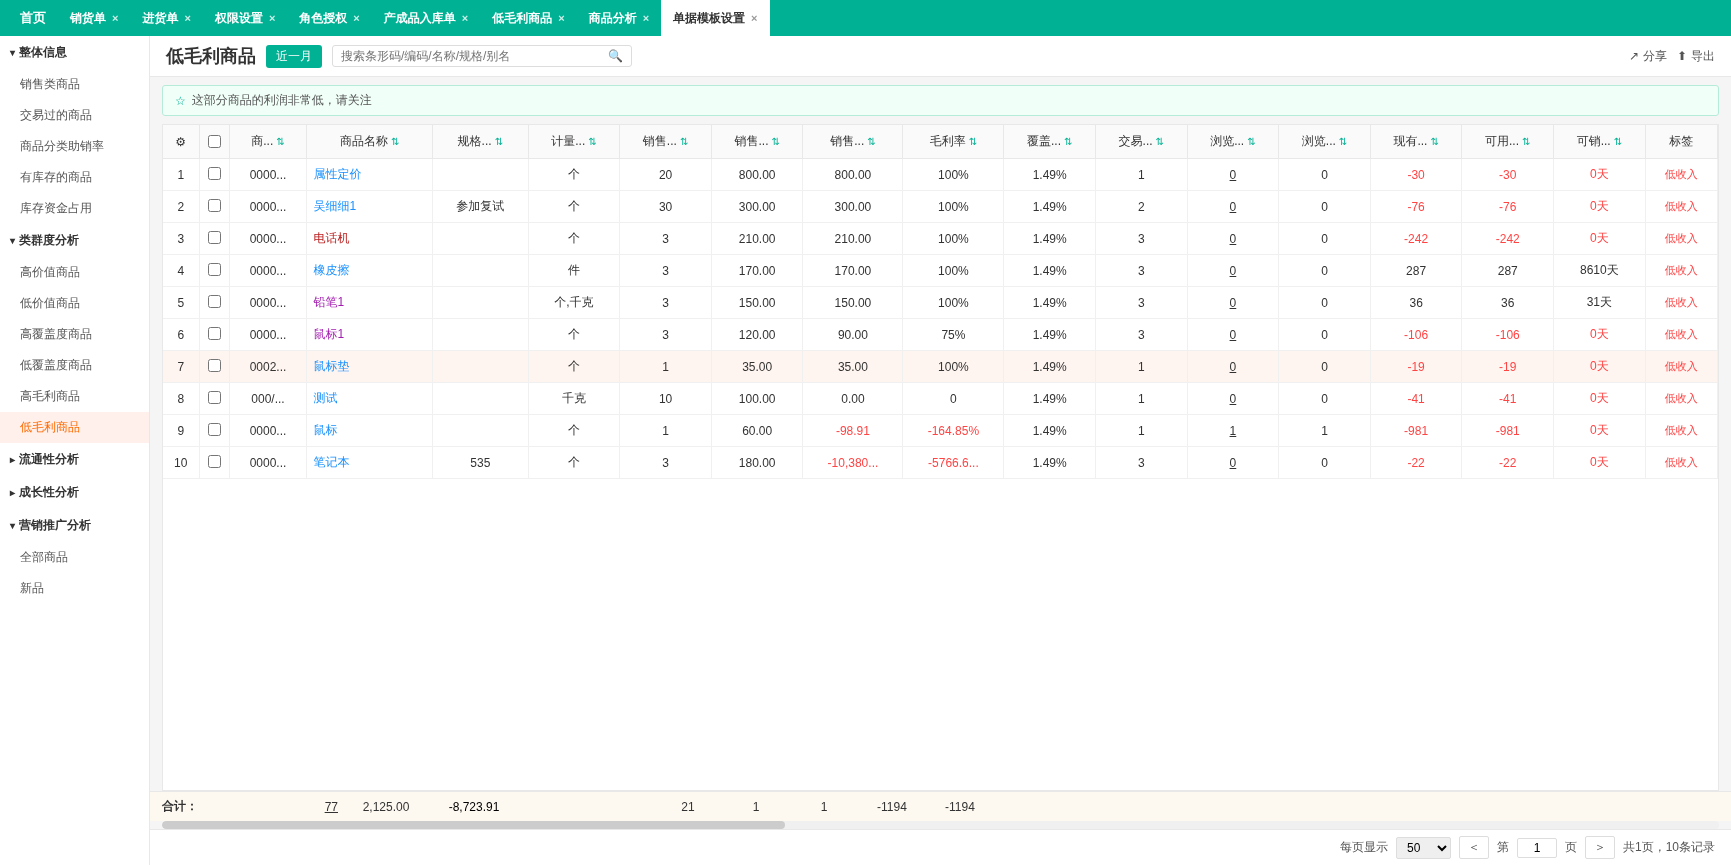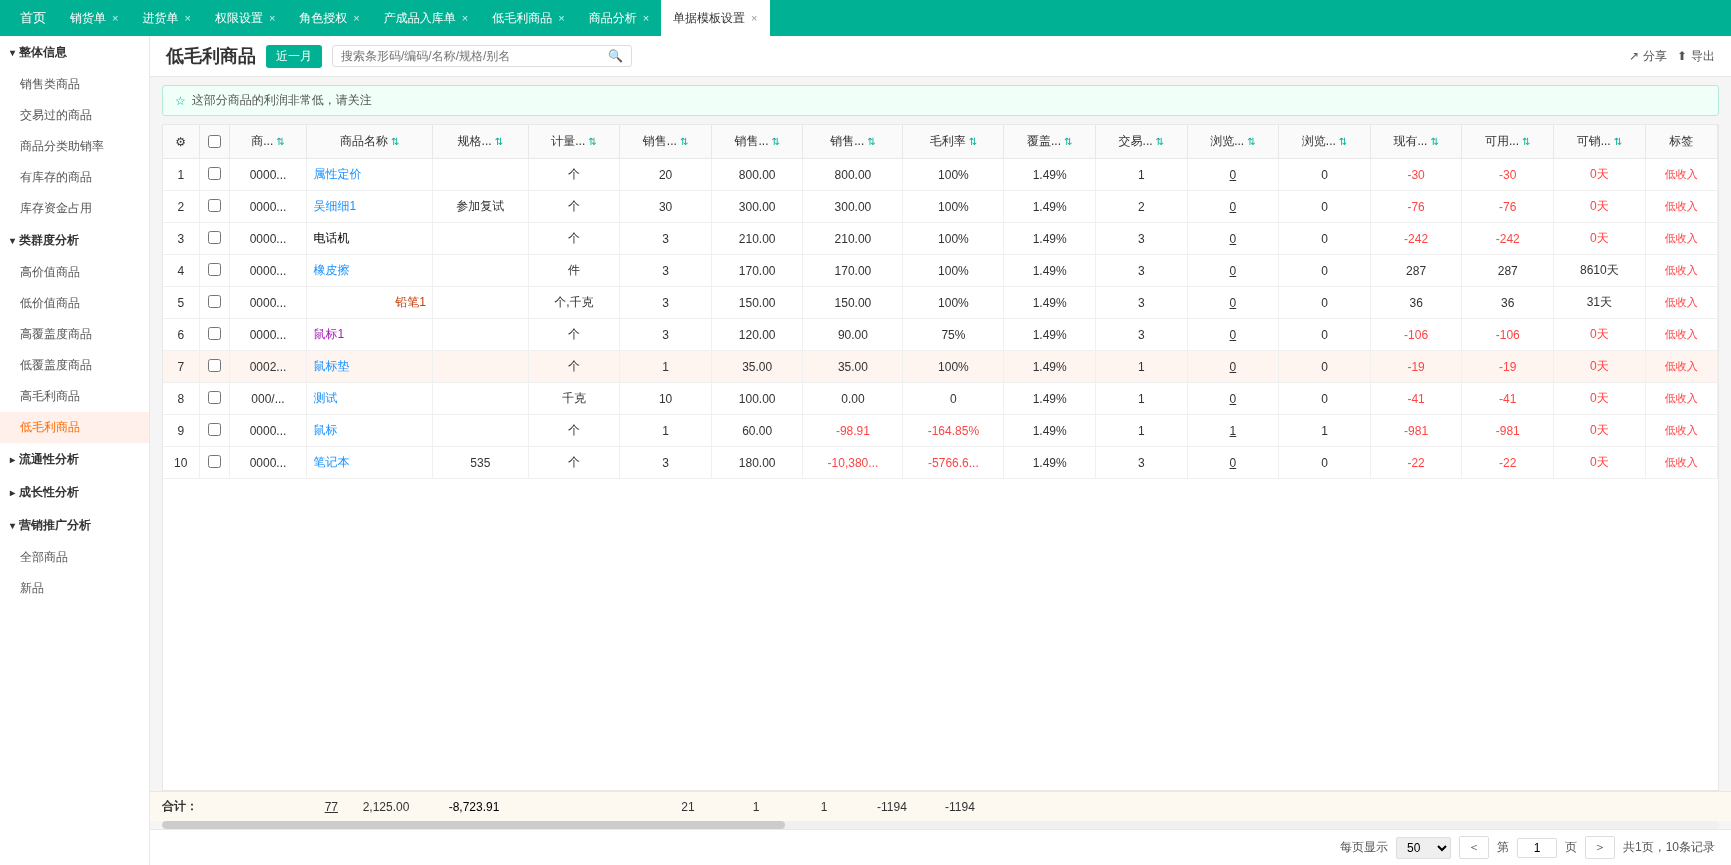--- a/index.html
+++ b/index.html
@@ -5,20 +5,21 @@
     * { box-sizing: border-box; margin: 0; padding: 0; font-family: 'Microsoft YaHei', Arial, sans-serif; font-size: 12px; }
     body { background: #f5f5f5; }
 
     
     .top-nav {
       background: #00b194;
       display: flex;
       align-items: center;
       height: 36px;
       padding: 0 8px;
+      font-weight: bold;
     }
     .top-nav .nav-item {
       color: #fff;
       padding: 0 12px;
       height: 36px;
       display: flex;
       align-items: center;
       cursor: pointer;
       white-space: nowrap;
       font-size: 13px;
@@ -501,21 +502,21 @@
       <td>0</td>
       <td style="color:#ff4444;">-76</td>
       <td style="color:#ff4444;">-76</td>
       <td style="color:#ff4444;">0天</td>
       <td style="color:#ff4444; font-size:11px;">低收入</td>
     </tr>
             <tr>
       <td>3</td>
       <td><input type="checkbox" style=""></td>
       <td>0000...</td>
-      <td class="align-left" style="color:#000000;cursor:pointer;">电话机</td>
+      <td class="align-left" style="color:#b91c1c;cursor:pointer;">电话机</td>
       <td></td>
       <td>个</td>
       <td>3</td>
       <td>210.00</td>
       <td>210.00</td>
       <td>100%</td>
       <td>1.49%</td>
       <td>3</td>
       <td><span class="underline-link">0</span></td>
       <td>0</td>
@@ -541,21 +542,21 @@
       <td>0</td>
       <td>287</td>
       <td>287</td>
       <td>8610天</td>
       <td style="color:#ff4444; font-size:11px;">低收入</td>
     </tr>
             <tr>
       <td>5</td>
       <td><input type="checkbox" style=""></td>
       <td>0000...</td>
-      <td class="align-left" style="color:#c2410c;cursor:pointer;text-align:right;">铅笔1</td>
+      <td class="align-left" style="color:#a21caf;cursor:pointer;">铅笔1</td>
       <td></td>
       <td>个,千克</td>
       <td>3</td>
       <td>150.00</td>
       <td>150.00</td>
       <td>100%</td>
       <td>1.49%</td>
       <td>3</td>
       <td><span class="underline-link">0</span></td>
       <td>0</td>

